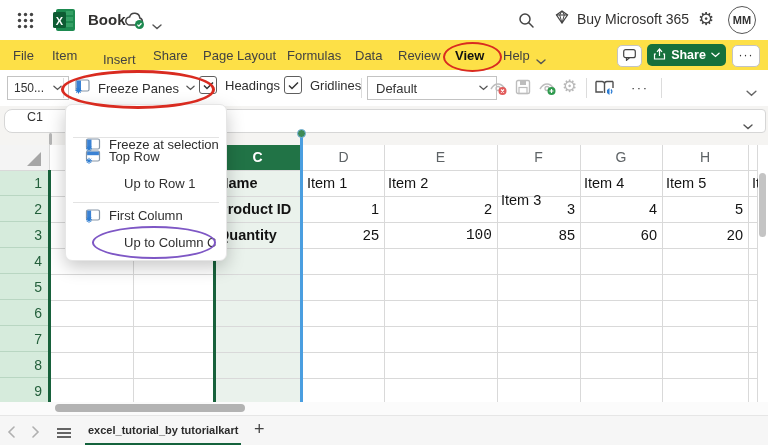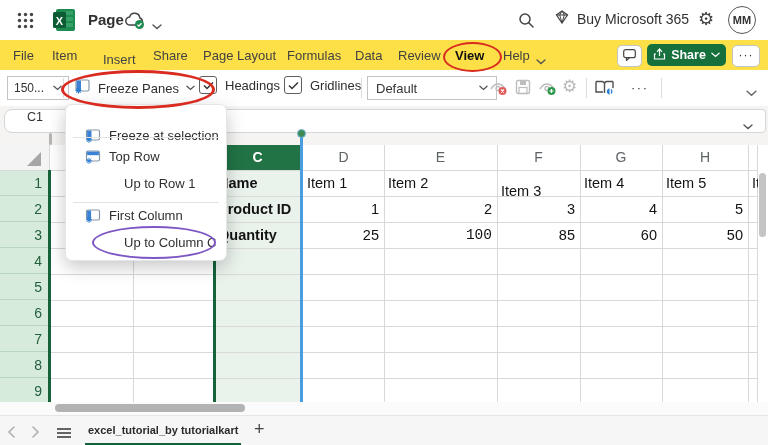--- a/index.html
+++ b/index.html
@@ -52,21 +52,21 @@
     <div class="abs" style="left:52px;top:8px;width:24px;height:24px;">
       <svg width="24" height="24">
         <rect x="4" y="1" width="19" height="22" rx="2" fill="#1d8a50"></rect>
         <rect x="14" y="3" width="7" height="4" fill="#35a065"></rect>
         <rect x="14" y="9" width="7" height="4" fill="#35a065"></rect>
         <rect x="14" y="15" width="7" height="4" fill="#35a065"></rect>
         <rect x="1" y="4" width="13" height="16" rx="1.5" fill="#0e5c33"></rect>
         <text x="7.5" y="16.5" font-size="11" font-weight="bold" fill="#fff" text-anchor="middle" font-family="Liberation Sans, sans-serif">X</text>
       </svg>
     </div>
-    <div class="abs" style="left:88px;top:11px;font-size:15px;font-weight:600;color:#323130;">Page</div>
+    <div class="abs" style="left:88px;top:11px;font-size:15px;font-weight:600;color:#323130;">Book</div>
 
     <div class="abs" style="left:124px;top:12px;width:24px;height:18px;">
       <svg width="24" height="18">
         <path d="M6 13a4 4 0 01-.4-8A5.2 5.2 0 0115.8 6 3.6 3.6 0 0115 13H6z" fill="none" stroke="#444" stroke-width="1.5"></path>
         <circle cx="15.5" cy="12.5" r="4.5" fill="#1d8a50"></circle>
         <path d="M13.4 12.6l1.5 1.5 2.6-2.8" fill="none" stroke="#fff" stroke-width="1.3"></path>
       </svg>
     </div>
     <div class="abs" style="left:152px;top:17px;color:#555;">
       <svg class="chev" width="10" height="6" viewBox="0 0 10 6">
@@ -292,48 +292,48 @@
     <div class="abs rownum" style="left:0;top:181px;width:42px;height:26px;">7</div>
     <div class="abs rownum" style="left:0;top:207px;width:42px;height:26px;">8</div>
     <div class="abs rownum" style="left:0;top:233px;width:42px;height:26px;">9</div>
 
     <div class="abs" style="left:48px;top:25px;width:3px;height:232px;background:#17613b;"></div>
     <div class="abs" style="left:213px;top:25px;width:2.5px;height:232px;background:#17613b;"></div>
 
     <div class="abs cell cell-bold" style="left:218px;top:25px;width:81px;">Name</div>
     <div class="abs cell" style="left:307px;top:25px;width:74px;">Item 1</div>
     <div class="abs cell" style="left:388px;top:25px;width:106px;">Item 2</div>
-    <div class="abs cell" style="left:501px;top:33px;width:76px;">Item 3</div>
+    <div class="abs cell" style="left:501px;top:42px;width:76px;">Item 3</div>
     <div class="abs cell" style="left:584px;top:25px;width:75px;">Item 4</div>
     <div class="abs cell" style="left:666px;top:25px;width:79px;">Item 5</div>
     <div class="abs cell" style="left:752px;top:25px;width:6px;">Ite</div>
 
     <div class="abs cell cell-bold" style="left:218px;top:51px;width:81px;">Product ID</div>
     <div class="abs cell num" style="left:304px;top:51px;width:75px;">1</div>
     <div class="abs cell num" style="left:385px;top:51px;width:107px;">2</div>
     <div class="abs cell num" style="left:498px;top:51px;width:77px;">3</div>
     <div class="abs cell num" style="left:581px;top:51px;width:76px;">4</div>
     <div class="abs cell num" style="left:663px;top:51px;width:80px;">5</div>
 
     <div class="abs cell cell-bold" style="left:218px;top:77px;width:81px;">Quantity</div>
     <div class="abs cell num" style="left:304px;top:77px;width:75px;">25</div>
     <div class="abs cell num" style="left:385px;top:77px;width:107px;font-family:Liberation Mono, monospace;">100</div>
     <div class="abs cell num" style="left:498px;top:77px;width:77px;">85</div>
     <div class="abs cell num" style="left:581px;top:77px;width:76px;">60</div>
-    <div class="abs cell num" style="left:663px;top:77px;width:80px;">50</div>
+    <div class="abs cell num" style="left:663px;top:77px;width:80px;">20</div>
 
     <div class="abs" style="left:759px;top:28px;width:7px;height:64px;background:#c4c4c4;border-radius:4px;"></div>
   </div>
 
   <div class="abs" style="left:299.5px;top:133px;width:3px;height:269px;background:#4a9ee0;z-index:30;"></div>
   <div class="abs" style="left:296.5px;top:129px;width:9px;height:9px;border-radius:50%;background:#3e8a55;border:1.5px solid #77b3e0;box-sizing:border-box;z-index:31;"></div>
 
   <div class="abs" style="left:65px;top:104px;width:160px;height:155px;background:#fff;border:1px solid #e6e6e6;border-radius:7px;
               box-shadow:0 6px 18px rgba(0,0,0,0.22);z-index:40;">
-    <div class="fm-item" style="top:9px;margin-top:8px;">
+    <div class="fm-item" style="top:18px;margin-top:8px;">
       <span class="fm-icon">
         <svg width="16" height="15">
             <rect x="1.5" y="2" width="13" height="10" rx="1.5" fill="none" stroke="#8696a7" stroke-width="1.2"></rect>
             <rect x="2.1" y="2.6" width="4.4" height="8.8" fill="#3b82d4"></rect>
             <g stroke="#2b7cd3" stroke-width="1">
               <line x1="4" y1="8.8" x2="4" y2="14.8"></line>
               <line x1="1" y1="11.8" x2="7" y2="11.8"></line>
               <line x1="1.9" y1="9.7" x2="6.1" y2="13.9"></line>
               <line x1="6.1" y1="9.7" x2="1.9" y2="13.9"></line>
             </g>

